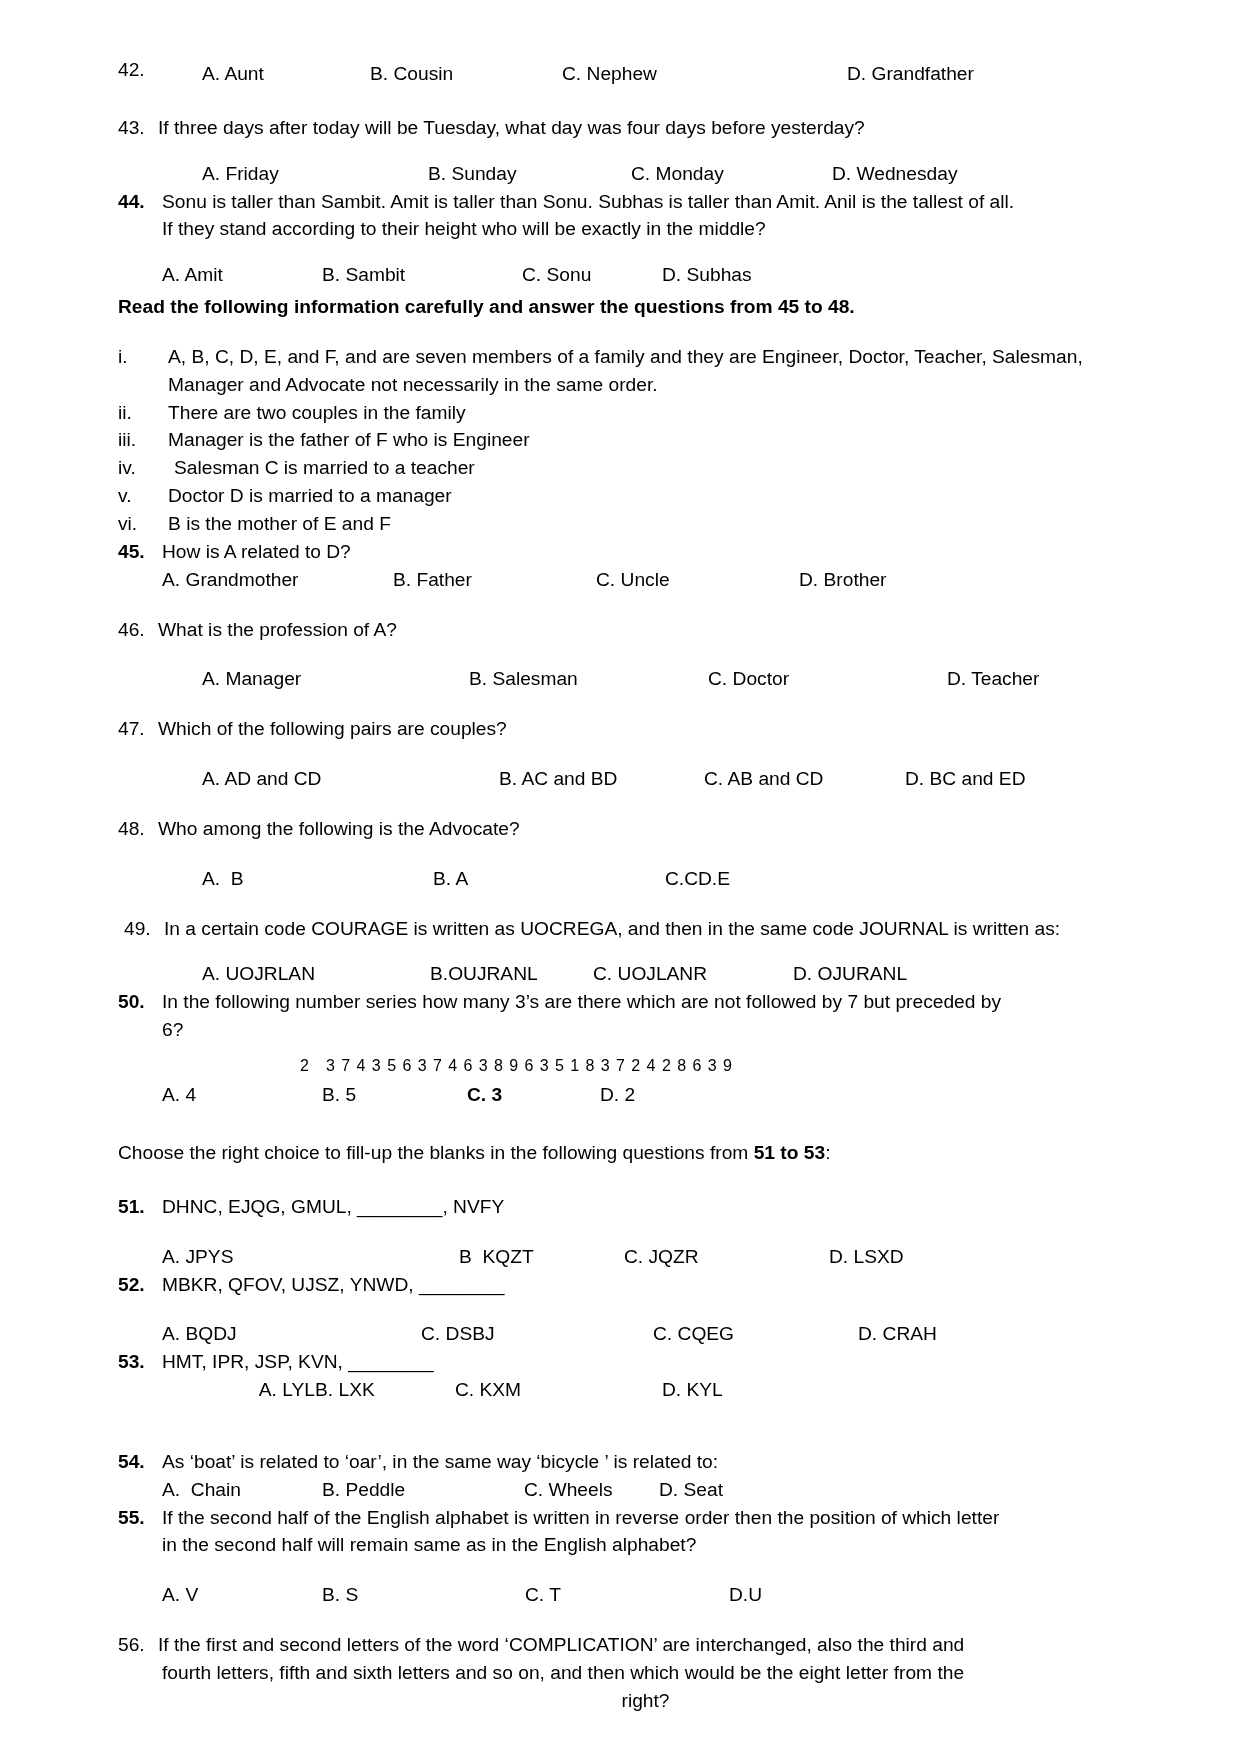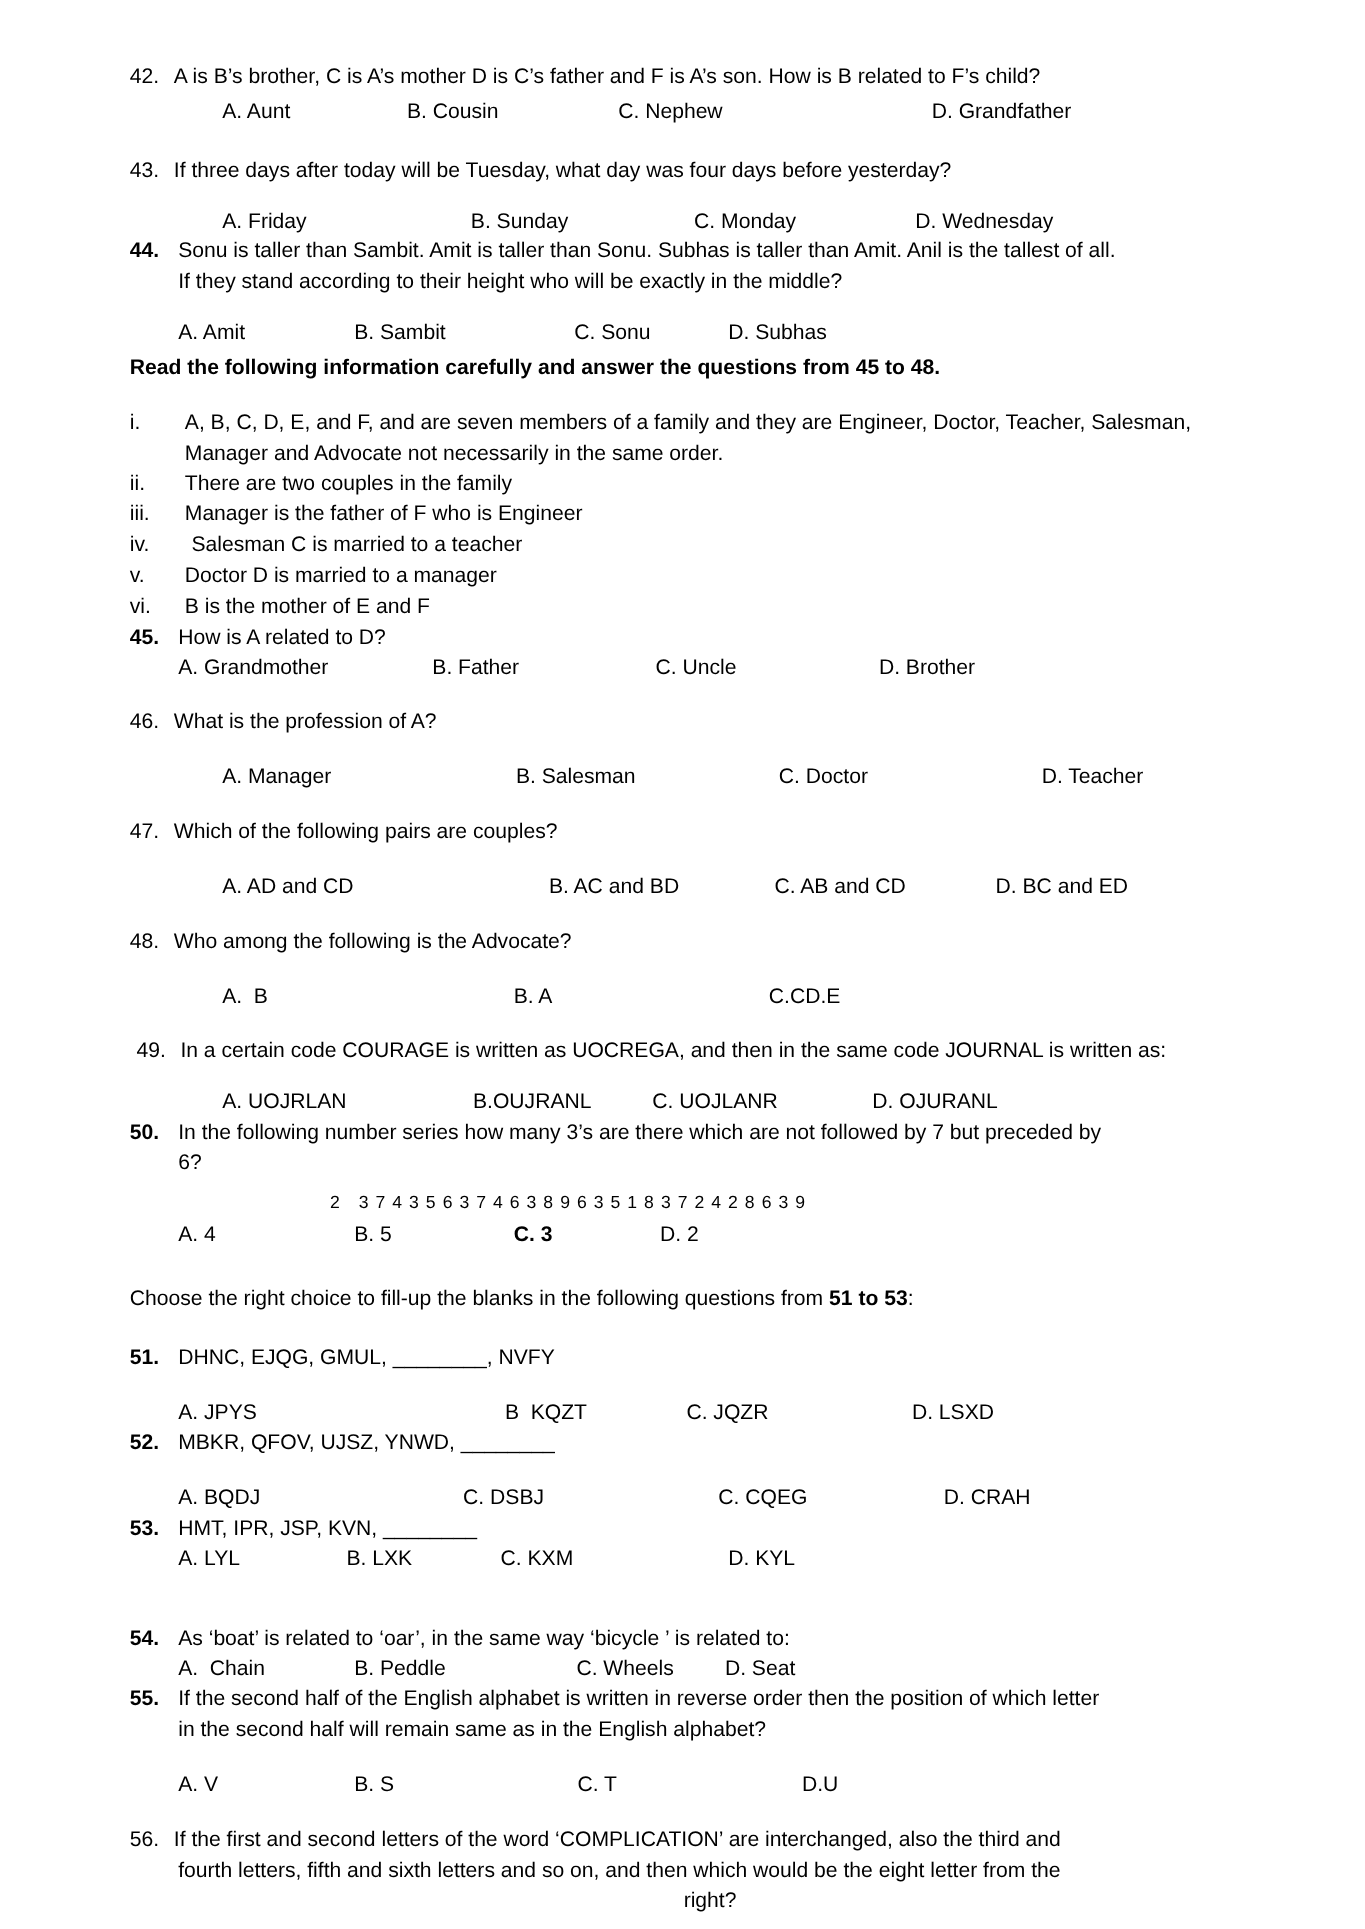--- a/index.html
+++ b/index.html
@@ -71,21 +71,20 @@
   .sp44 { height: 44px; }
 </style>
 </head>
 <body>
 
 <div class="page">
 
   <div class="q">
     <div class="q-num num-42">42.</div>
     <div class="q-body">
-      <span class="stem">A is B’s brother, C is A’s mother D is C’s father and F is A’s son. How is B related to F’s child?</span>
       <div class="sp4"></div>
       <div class="opts" style="padding-left:44px;">
         <span class="opt" style="width:168px;">A. Aunt</span>
         <span class="opt" style="width:192px;">B. Cousin</span>
         <span class="opt" style="width:285px;">C. Nephew</span>
         <span class="opt">D. Grandfather</span>
       </div>
     </div>
   </div>
 
@@ -203,21 +202,21 @@
 
   <div class="sp22"></div>
 
   <div class="q">
     <div class="q-num num-42">48.</div>
     <div class="q-body">
       <span class="stem">Who among the following is the Advocate?</span>
       <div class="sp22"></div>
       <div class="opts" style="padding-left:44px;">
         <span class="opt" style="width:231px;">A.  B</span>
-        <span class="opt" style="width:130px;margin-left:34px;">B. A</span>
+        <span class="opt" style="width:130px;">B. A</span>
         <span class="opt" style="width:135px;text-align:right;">C.C</span>
         <span class="opt">D.E</span>
       </div>
     </div>
   </div>
 
   <div class="sp22"></div>
 
   <div class="q" style="padding-left:6px;">
     <div class="q-num num-42">49.</div>
@@ -282,21 +281,21 @@
         <span class="opt">D. CRAH</span>
       </div>
     </div>
   </div>
 
   <div class="q">
     <div class="q-num num-hang w-bold">53.</div>
     <div class="q-body">
       <span class="stem">HMT, IPR, JSP, KVN, ________</span>
       <div class="opts">
-        <span class="opt" style="width:153px;">A. LYL</span>
+        <span class="opt" style="width:153px;text-align:right;">A. LYL</span>
         <span class="opt" style="width:140px;">B. LXK</span>
         <span class="opt" style="width:207px;">C. KXM</span>
         <span class="opt">D. KYL</span>
       </div>
     </div>
   </div>
 
   <div class="sp44"></div>
 
   <div class="q">

